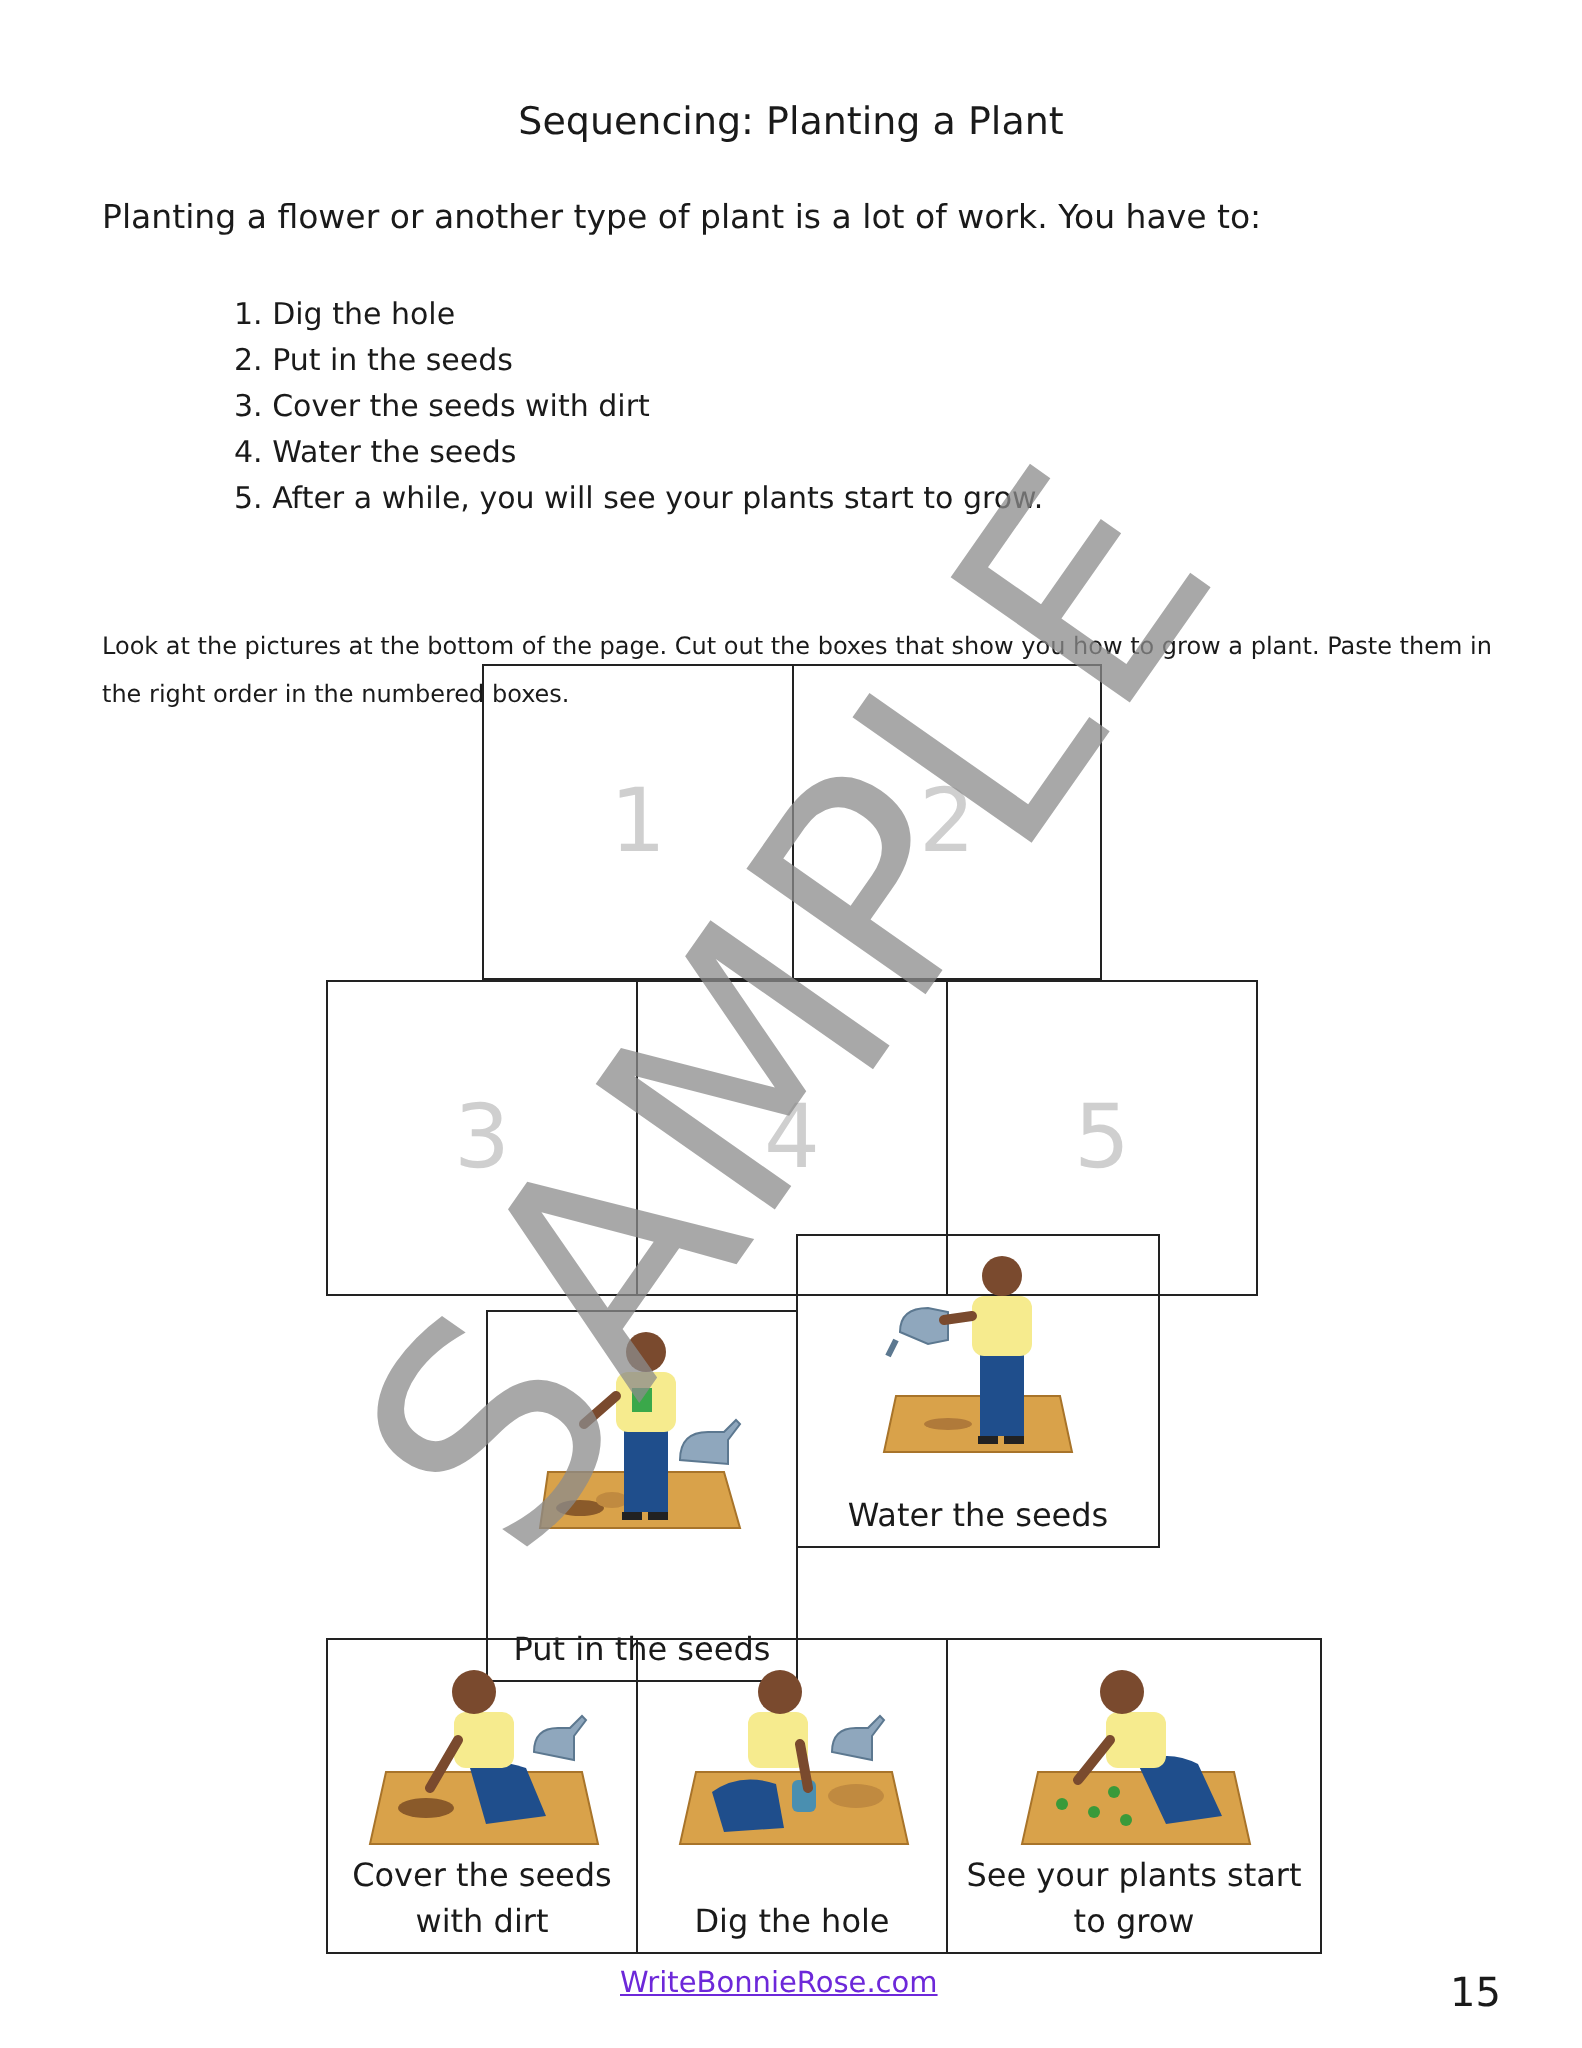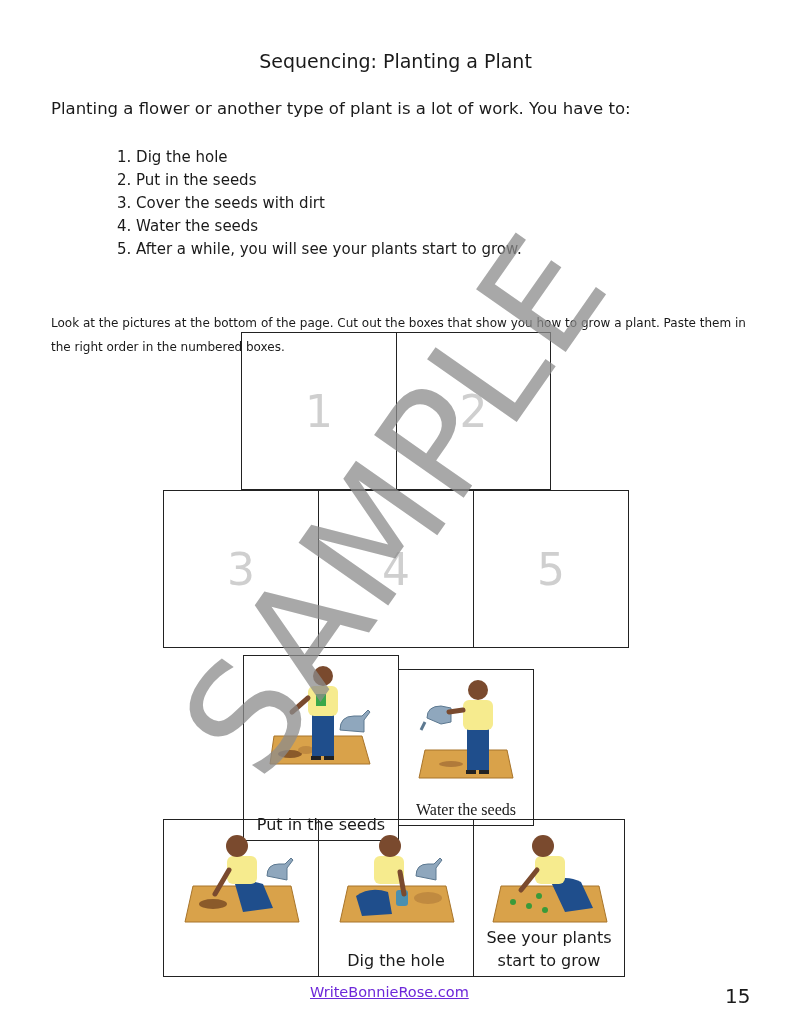--- a/index.html
+++ b/index.html
@@ -56,21 +56,21 @@
     <rect x="46" y="50" width="22" height="42" fill="#1f4e8c"></rect>
     <rect x="42" y="22" width="30" height="30" rx="6" fill="#f6eb8e"></rect>
     <rect x="50" y="30" width="10" height="12" fill="#3aa84a"></rect>
     <circle cx="57" cy="12" r="10" fill="#7a4a2e"></circle>
     <path d="M42 34 l-16 14" stroke="#7a4a2e" stroke-width="5" stroke-linecap="round"></path>
     <rect x="45" y="92" width="10" height="4" fill="#222"></rect>
       <rect x="58" y="92" width="10" height="4" fill="#222"></rect>
   </svg>
   <div class="cap">Put in the seeds</div>
 </div>
-<div class="card" style="left:398px;top:669px;width:136px;height:157px;font-family:Liberation Serif, serif;">
+<div class="card" style="left:398px;top:617px;width:182px;height:157px;">
   <svg class="pic" style="top:8px;" width="110" height="110" viewBox="0 0 110 110">
     <path d="M14 72 L96 72 L102 100 L8 100 Z" fill="#d9a24a" stroke="#a8742a"></path>
     <ellipse cx="40" cy="86" rx="12" ry="3" fill="#b07a3a"></ellipse>
     <rect x="56" y="50" width="22" height="42" fill="#1f4e8c"></rect>
     <rect x="52" y="22" width="30" height="30" rx="6" fill="#f6eb8e"></rect>
     <circle cx="67" cy="12" r="10" fill="#7a4a2e"></circle>
     <path d="M16 40 q0 -12 14 -12 l10 2 l0 14 l-10 2 z" fill="#8fa7bd" stroke="#5c7890"></path>
     <path d="M14 44 l-4 8" stroke="#5c7890" stroke-width="3"></path>
     <path d="M52 32 l-14 2" stroke="#7a4a2e" stroke-width="5" stroke-linecap="round"></path>
     <rect x="55" y="92" width="10" height="4" fill="#222"></rect>
@@ -82,35 +82,36 @@
 <div class="card" style="left:163px;top:819px;width:156px;height:158px;">
   <svg class="pic" style="top:6px;" width="124" height="100" viewBox="0 0 124 100">
     <path d="M14 60 L112 60 L120 96 L6 96 Z" fill="#d9a24a" stroke="#a8742a"></path>
     <ellipse cx="34" cy="78" rx="14" ry="5" fill="#8a5a2a"></ellipse>
     <path d="M88 50 q0 -12 12 -12 l6 0 l6 -6 l2 2 l-6 8 l0 12 z" fill="#8fa7bd" stroke="#5c7890"></path>
     <path d="M56 58 q10 -6 28 0 l10 24 l-30 4 z" fill="#1f4e8c"></path>
     <rect x="48" y="30" width="30" height="28" rx="6" fill="#f6eb8e"></rect>
     <circle cx="58" cy="20" r="11" fill="#7a4a2e"></circle>
     <path d="M50 44 l-14 24" stroke="#7a4a2e" stroke-width="5" stroke-linecap="round"></path>
   </svg>
+  <div class="cap">Cover the seeds with dirt</div>
 </div>
 <div class="card" style="left:318px;top:819px;width:156px;height:158px;">
   <svg class="pic" style="top:6px;" width="124" height="100" viewBox="0 0 124 100">
     <path d="M14 60 L112 60 L120 96 L6 96 Z" fill="#d9a24a" stroke="#a8742a"></path>
     <ellipse cx="94" cy="72" rx="14" ry="6" fill="#c08a40"></ellipse>
     <path d="M82 50 q0 -12 12 -12 l6 0 l6 -6 l2 2 l-6 8 l0 12 z" fill="#8fa7bd" stroke="#5c7890"></path>
     <path d="M22 70 q14 -10 32 -4 l4 22 l-30 2 z" fill="#1f4e8c"></path>
     <rect x="40" y="30" width="30" height="28" rx="6" fill="#f6eb8e"></rect>
     <circle cx="56" cy="20" r="11" fill="#7a4a2e"></circle>
     <rect x="62" y="64" width="12" height="16" rx="3" fill="#4a8fb0"></rect>
     <path d="M66 46 l4 22" stroke="#7a4a2e" stroke-width="5" stroke-linecap="round"></path>
   </svg>
   <div class="cap">Dig the hole</div>
 </div>
-<div class="card" style="left:473px;top:819px;width:152px;height:158px;">
+<div class="card" style="left:473px;top:819px;width:188px;height:158px;">
   <svg class="pic" style="top:6px;" width="124" height="100" viewBox="0 0 124 100">
     <path d="M14 60 L112 60 L120 96 L6 96 Z" fill="#d9a24a" stroke="#a8742a"></path>
     <g fill="#3a9a3a">
       <circle cx="26" cy="76" r="3"></circle>
         <circle cx="42" cy="80" r="3"></circle>
         <circle cx="52" cy="70" r="3"></circle>
         <circle cx="58" cy="84" r="3"></circle>
     </g>
     <path d="M64 56 q14 -8 30 0 l12 26 l-28 4 z" fill="#1f4e8c"></path>
     <rect x="48" y="30" width="30" height="28" rx="6" fill="#f6eb8e"></rect>

